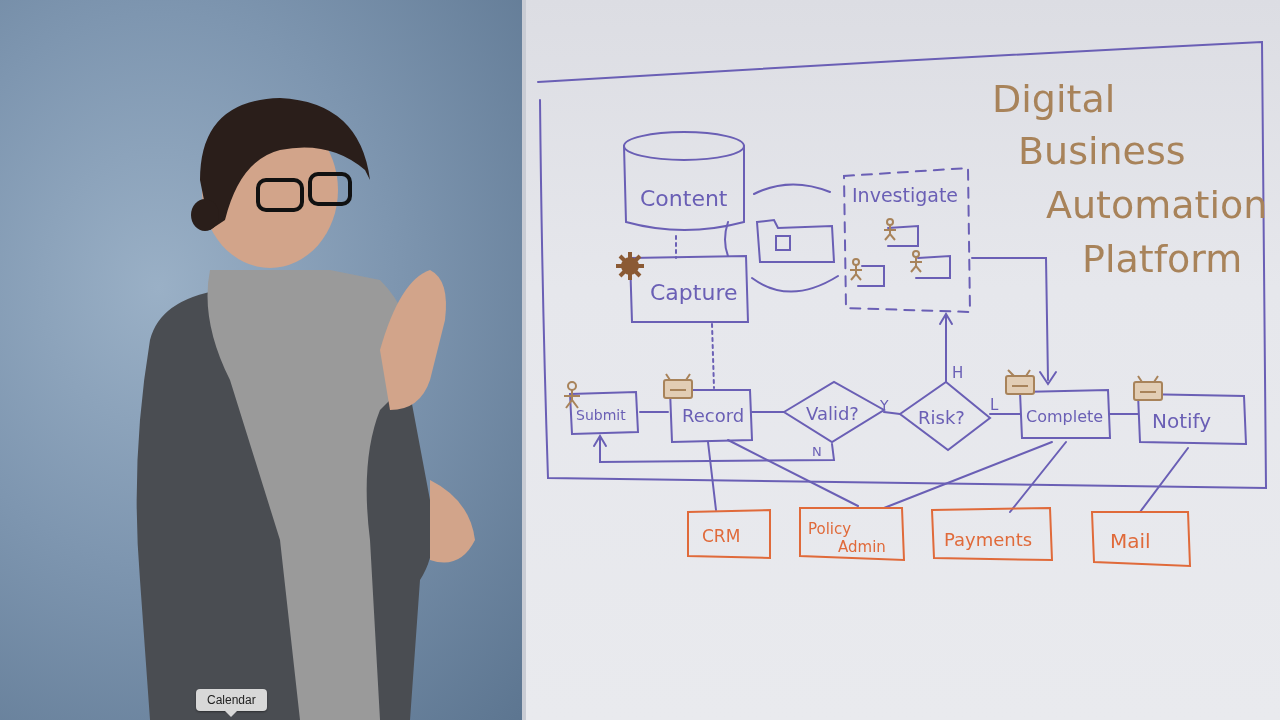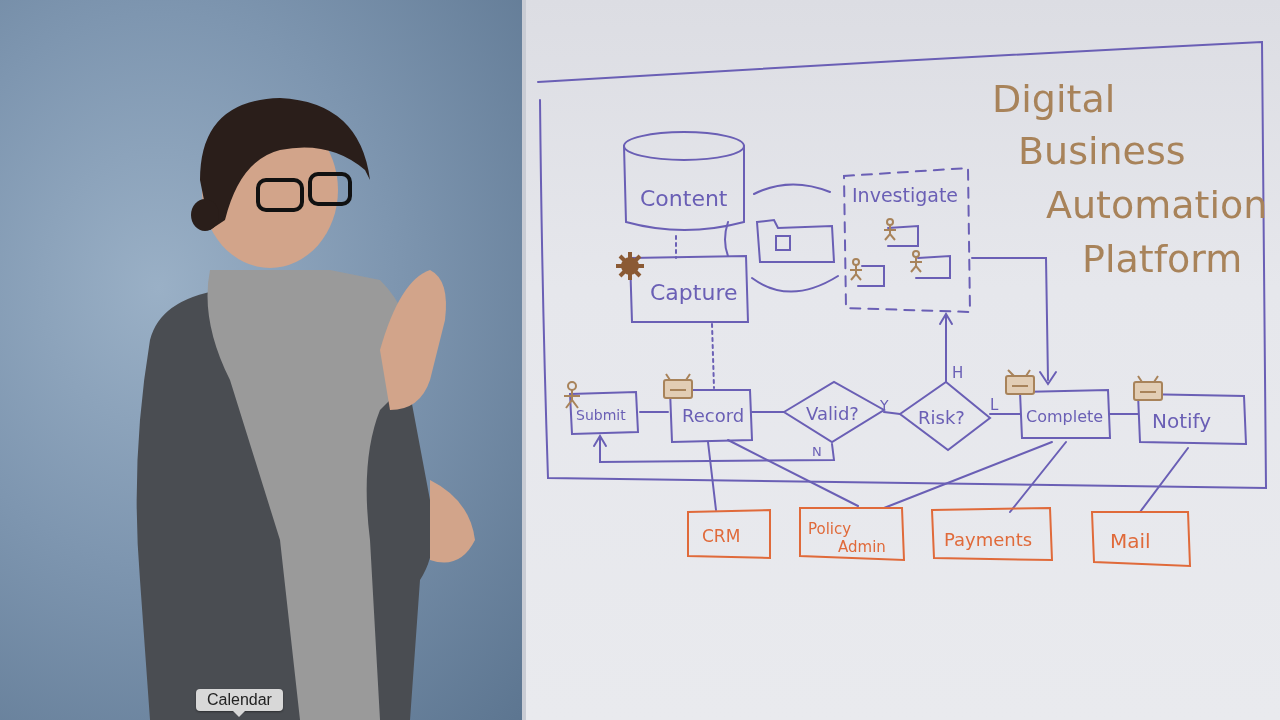--- a/index.html
+++ b/index.html
@@ -5,21 +5,21 @@
   html,body{margin:0;padding:0;}
   body{width:1280px;height:720px;overflow:hidden;position:relative;background:#7d94ad;font-family:"Liberation Sans",sans-serif;}
   .bg-left{position:absolute;left:0;top:0;width:527px;height:720px;
     background:radial-gradient(ellipse at 30% 40%, #9ab0c6 0%, #7e96b0 45%, #5c7590 100%);}
   .board{position:absolute;left:524px;top:0;width:756px;height:720px;
     background:linear-gradient(180deg,#dcdde3 0%,#e6e7ec 40%,#e9eaee 100%);}
   .board-edge{position:absolute;left:522px;top:0;width:4px;height:720px;background:#c9ccd4;}
   svg.diagram{position:absolute;left:0;top:0;width:1280px;height:720px;}
   .hand{font-family:"DejaVu Sans",sans-serif;}
   .tooltip{position:absolute;left:196px;top:689px;height:22px;padding:0 11px;border-radius:4px;
-    background:#d8d8d8;color:#222;font-size:16px;line-height:22px;box-shadow:0 1px 2px rgba(0,0,0,.4);}
+    background:#d8d8d8;color:#222;font-size:12px;line-height:22px;box-shadow:0 1px 2px rgba(0,0,0,.4);}
   .tooltip:after{content:"";position:absolute;left:50%;bottom:-6px;margin-left:-6px;
     border-left:6px solid transparent;border-right:6px solid transparent;border-top:6px solid #d8d8d8;}
   .presenter{position:absolute;left:130px;top:80px;width:360px;height:640px;}
 </style>
 </head>
 <body>
 
 <div class="bg-left"></div>
 <div class="board"></div>
 <div class="board-edge"></div>

